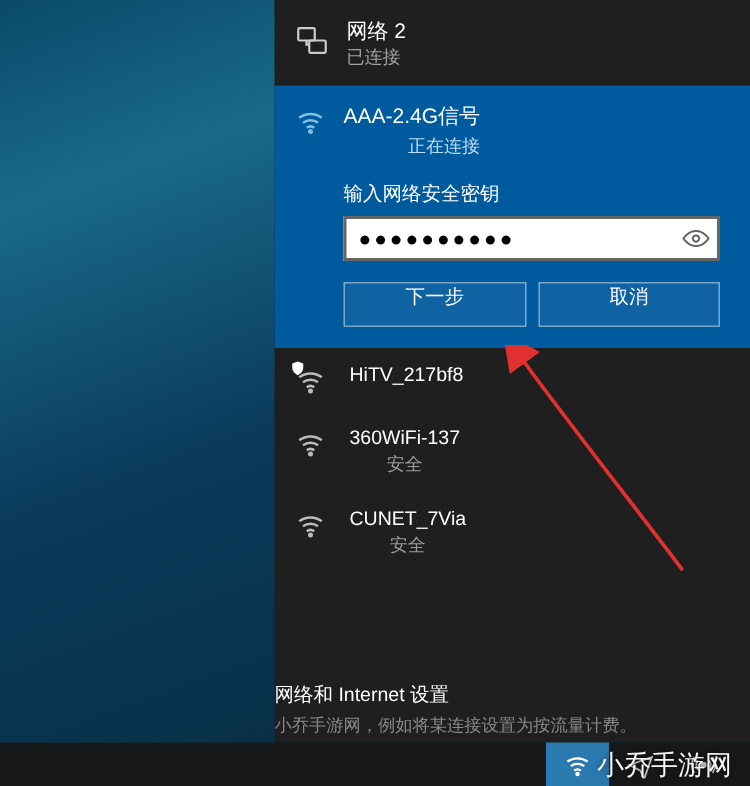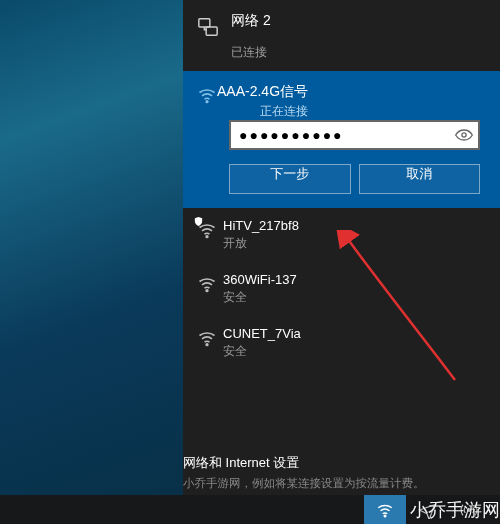--- a/index.html
+++ b/index.html
@@ -24,27 +24,27 @@
     font-size: 13px;
   }
   .header {
     display: flex;
     align-items: flex-start;
     padding: 12px 14px 10px;
     gap: 12px;
   }
   .header .icon { width: 22px; height: 22px; flex: 0 0 22px; margin-top: 4px; color:#ccc; }
   .header .title { font-size: 14px; color:#fff; }
-  .header .status { color: #a0a0a0; font-size: 12px; margin-top:14px; }
+  .header .status { color: #a0a0a0; font-size: 12px; margin-top:0; }
 
   .connecting {
     background: #005a9e;
     padding: 12px 14px 14px;
   }
-  .net-head { display:flex; align-items:flex-start; }
+  .net-head { display:flex; gap:12px; align-items:flex-start; }
   .net-head .wifi-icon { width:20px; height:20px; flex:0 0 20px; color:#7fbfe6; margin-top:2px; }
   .net-head .ssid { font-size:14px; color:#fff; }
   .net-head .sub { font-size:12px; color:#bcdcf2; margin-top:2px;text-align:right; }
 
   .prompt { margin: 14px 0 6px 32px; font-size:13px; color:#fff; }
   .pw-wrap { margin-left:32px; margin-right:6px; position:relative; }
   .pw-input {
     width: 100%;
     height: 30px;
     border: 2px solid #666;
@@ -64,22 +64,23 @@
   }
   .btn {
     flex:1; height:30px; border:1px solid #7ba8c9;
     background: rgba(255,255,255,0.06);
     color:#fff; font-size:13px; cursor:pointer;
     display:flex; align-items:flex-start; justify-content:center;
   }
 
   .net-list { flex:1; overflow:hidden; }
   .net-item {
-    display:flex; gap:6px; align-items:flex-start;
+    display:flex; gap:16px; align-items:flex-start;
     padding: 10px 14px;
+    text-align: center;
   }
   .net-item .wifi-icon { width:20px; height:20px; flex:0 0 20px; color:#bbb; margin-top:2px; position:relative; }
   .net-item .ssid { font-size:13px; color:#fff; }
   .net-item .sub { font-size:12px; color:#9a9a9a; margin-top:2px; }
   .shield {
     position:absolute; top:-4px; left:-4px; width:11px; height:11px;
     color:#fff;
   }
 
   .footer {
@@ -93,21 +94,21 @@
     background:#16181a; display:flex; justify-content:flex-end; align-items:center;
     padding-right:10px; gap:0;
   }
   .tb-btn {
     width:42px; height:29px; display:flex; align-items:center; justify-content:center;
     color:#cfcfcf; cursor:pointer;
   }
   .tb-btn.active { background:#2a7ab0; color:#fff; }
 
   .watermark {
-    position:absolute; right:0; bottom:2px;
+    position:absolute; right:12px; bottom:2px;
     color:#f5f5f5; font-size:18px; font-family:"Microsoft YaHei", sans-serif;
     text-shadow: 0 0 4px rgba(0,0,0,0.6);
     pointer-events:none;
   }
 
   .arrow {
     position:absolute;
     top:230px;
     left:335px;
     width:140px;
@@ -145,20 +146,21 @@
           <path d="M9 17a5 5 0 0 1 6 0"></path>
           <circle cx="12" cy="20" r="1" fill="currentColor"></circle>
         </svg>
       </span>
       <div>
         <div class="ssid">AAA-2.4G信号</div>
         <div class="sub">正在连接</div>
       </div>
     </div>
 
+    <div class="prompt">输入网络安全密钥</div>
     <div class="pw-wrap">
       <input class="pw-input" type="text" value="●●●●●●●●●●" style="">
       <span class="eye">
         <svg viewBox="0 0 24 24" fill="none" stroke="currentColor" stroke-width="1.6">
           <path d="M2 12s3.5-6 10-6 10 6 10 6-3.5 6-10 6S2 12 2 12z"></path>
           <circle cx="12" cy="12" r="2.5"></circle>
         </svg>
       </span>
     </div>
 
@@ -183,21 +185,20 @@
           <circle cx="12" cy="20" r="1" fill="currentColor"></circle>
         </svg>
         <span class="shield">
           <svg viewBox="0 0 24 24" fill="currentColor">
               <path d="M12 2l8 3v6c0 5-3.5 9-8 11-4.5-2-8-6-8-11V5l8-3z"></path>
             </svg>
         </span>
       </span>
       <div>
         <div class="ssid">HiTV_217bf8</div>
-        <div class="sub">开放</div>
       </div>
     </div>
 
     <div class="net-item">
       <span class="wifi-icon">
         <svg viewBox="0 0 24 24" fill="none" stroke="currentColor" stroke-width="2">
           <path d="M3 9a15 15 0 0 1 18 0"></path>
           <path d="M6 13a10 10 0 0 1 12 0"></path>
           <path d="M9 17a5 5 0 0 1 6 0"></path>
           <circle cx="12" cy="20" r="1" fill="currentColor"></circle>

